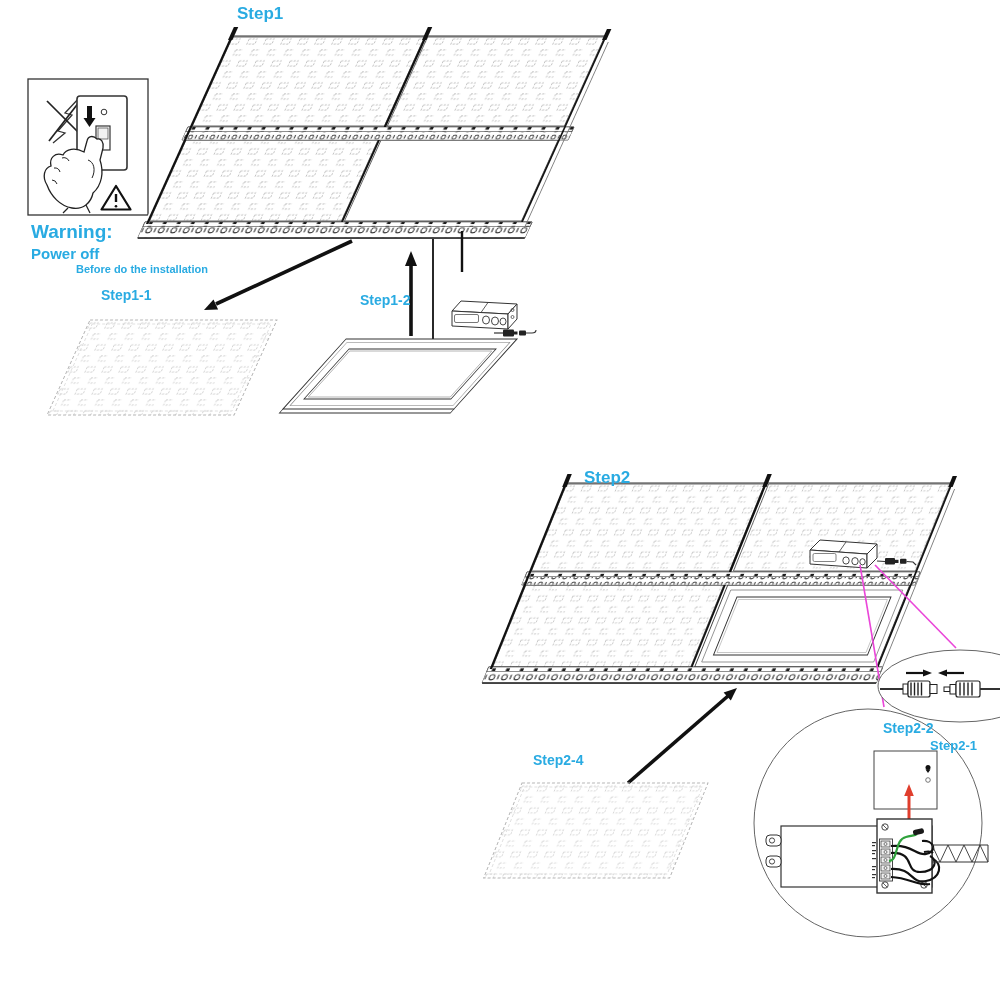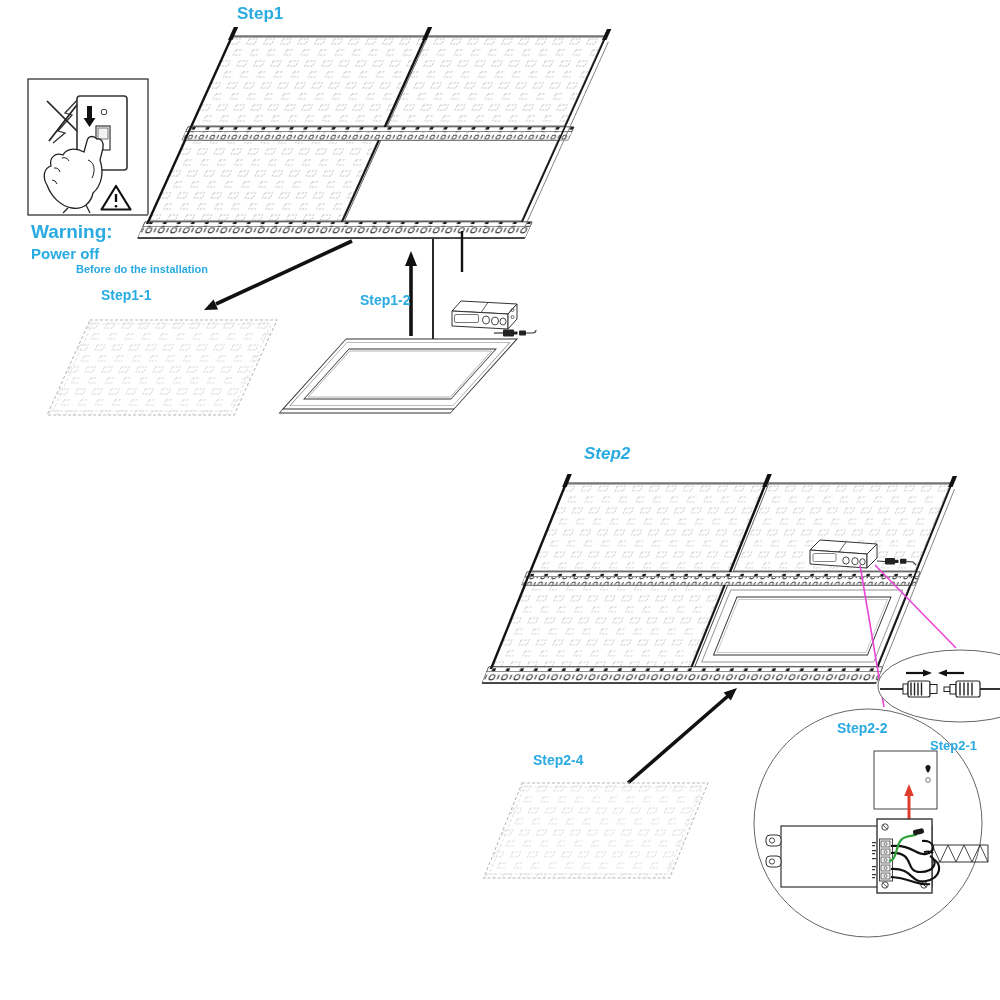--- a/index.html
+++ b/index.html
@@ -9,23 +9,23 @@
   .lbl{position:absolute;color:#29ABE2;font-weight:bold;white-space:nowrap;}
   .lbl-lg{font-size:17px;}
   .lbl-md{font-size:14px;margin-left:7px;}
   .lbl-sm{font-size:13px;margin-top:40px;}
   .warn-t{left:31px;top:221px;font-size:19px;}
   .warn-1{left:31px;top:245px;font-size:15px;}
   .warn-2{left:31px;top:263px;font-size:11px;margin-left:45px;}
   .p-step1{left:237px;top:4px;}
   .p-step1-1{left:94px;top:287px;}
   .p-step1-2{left:353px;top:292px;}
-  .p-step2{left:584px;top:444px;font-style:italic;}
+  .p-step2{left:584px;top:468px;}
   .p-step2-1{left:930px;top:698px;}
-  .p-step2-2{left:830px;top:720px;text-align:center;}
+  .p-step2-2{left:876px;top:720px;text-align:center;}
   .p-step2-3{left:526px;top:752px;}
 </style>
 </head>
 <body>
 
 <div class="canvas">
 
 <svg width="1000" height="1000" viewBox="0 0 1000 1000">
   <defs>
     <pattern id="led" width="17" height="22" patternUnits="userSpaceOnUse">

